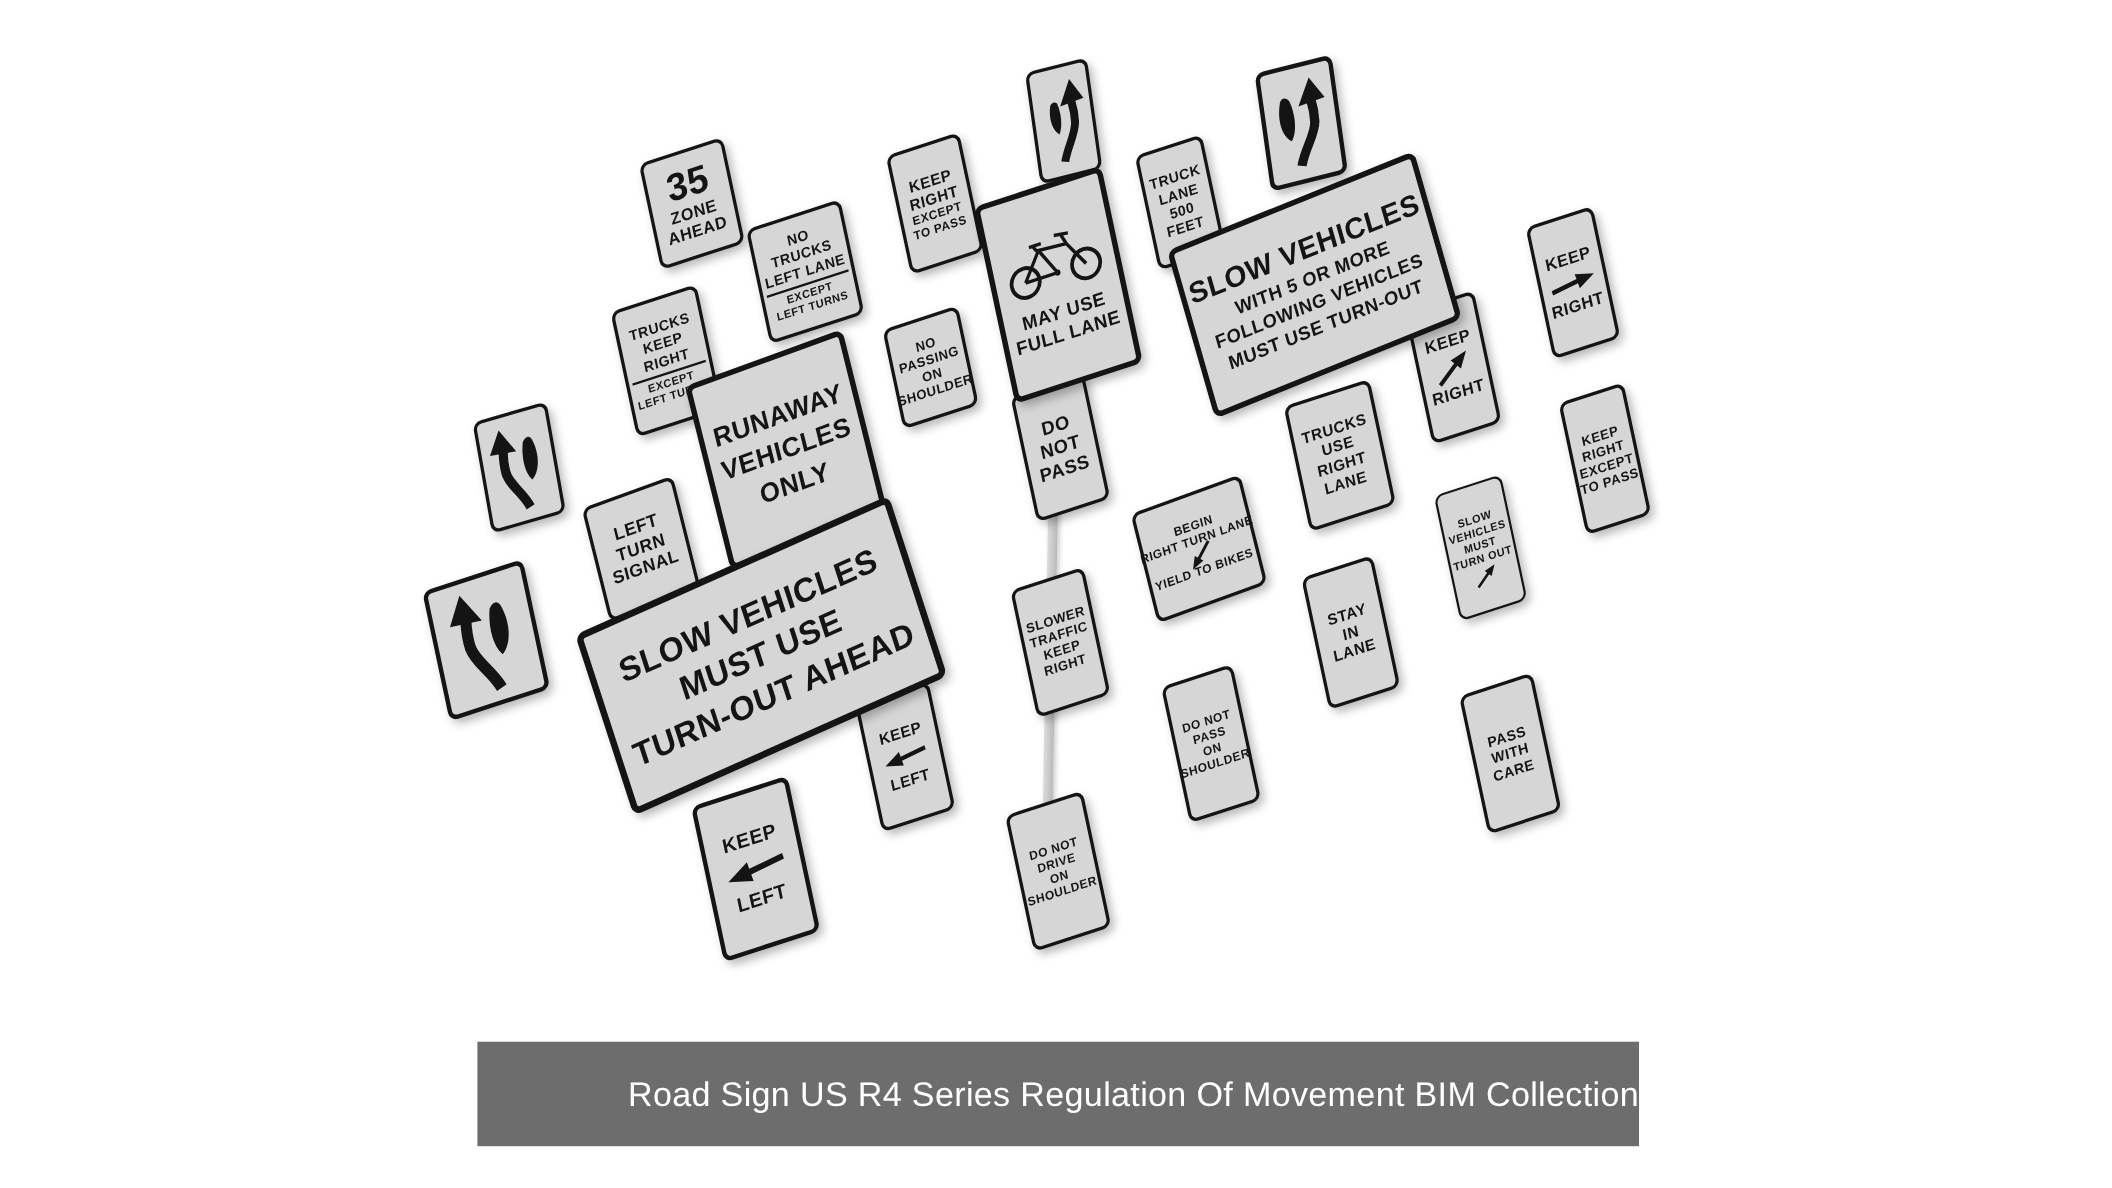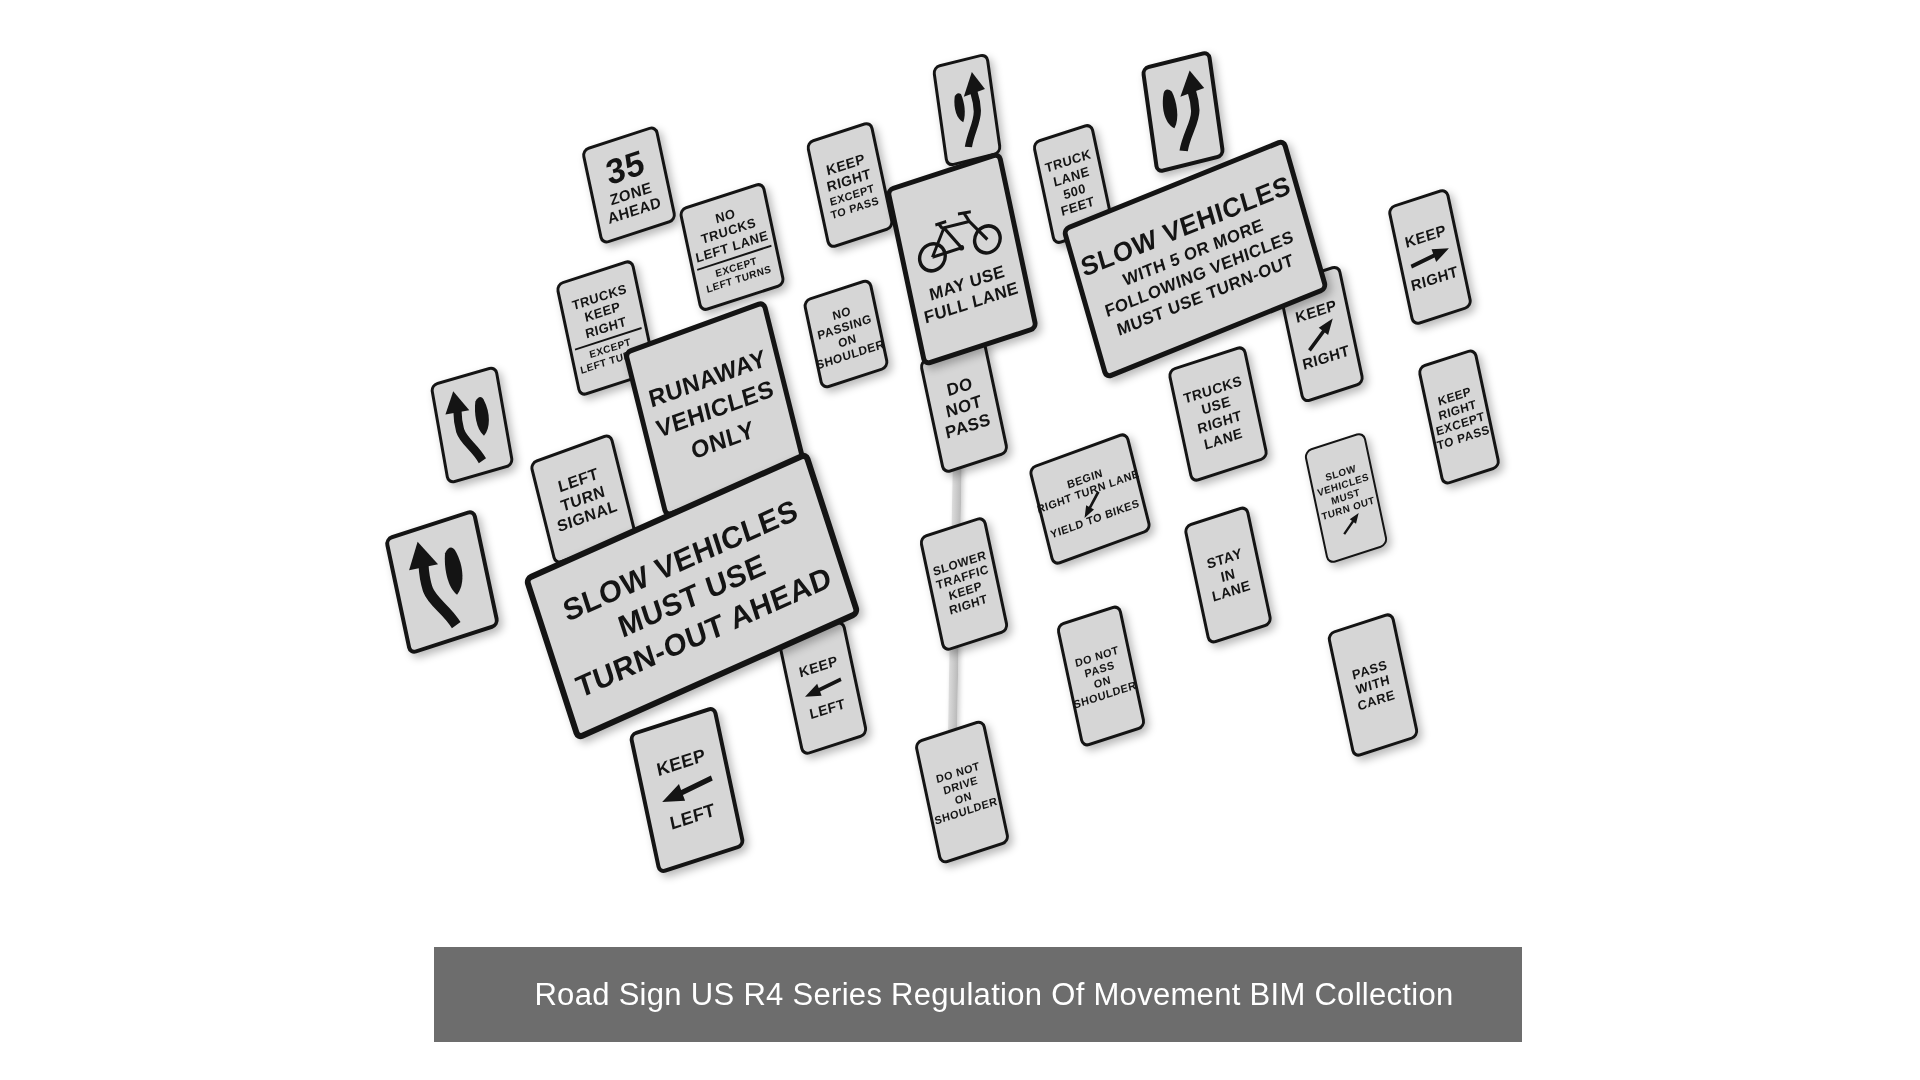--- a/index.html
+++ b/index.html
@@ -15,21 +15,21 @@
   .sm{font-size:.78em;}
   .divider{align-self:stretch;border-top:2px solid #141414;margin:3px 3px;}
   .icn{display:block;line-height:0;}
   .icn svg{display:block;width:100%;height:100%;}
   .fillic{fill:#141414;stroke:none;}
   .strokic{fill:none;stroke:#141414;}
   .mirror svg{transform:scaleX(-1);}
   .post{position:absolute;z-index:1;background:linear-gradient(90deg,#dcdcdc,#b9b9b9);
         border-radius:4px;box-shadow:2px 2px 5px rgba(0,0,0,.2);}
   .caption{position:absolute;background:#6d6d6d;color:#ffffff;display:flex;align-items:center;
-           justify-content:center;font-size:31px;font-weight:400;letter-spacing:.3px;z-index:6;padding-left:32px;}
+           justify-content:flex-end;font-size:31px;font-weight:400;letter-spacing:.3px;z-index:6;}
 </style>
 </head>
 <body>
 
 <div class="stage">
 
   <div class="post" style="left:951px;top:350px;width:9px;height:424px;transform:rotate(1deg);"></div>
 
   <div class="sign" style="left:589px;top:136px;width:74px;height:92px;transform:rotate(-18deg) skewX(-6deg);font-size:15px;">
     <div class="ln xl">35</div>

